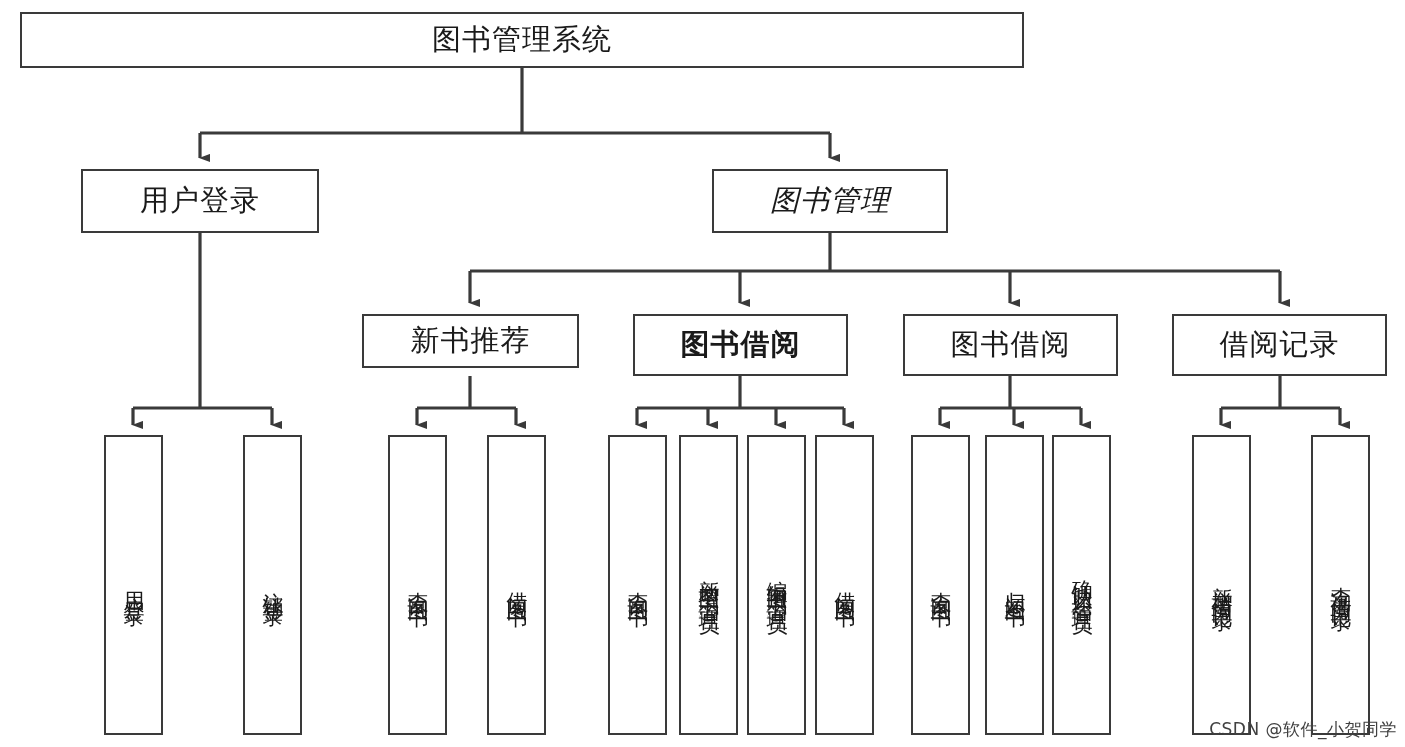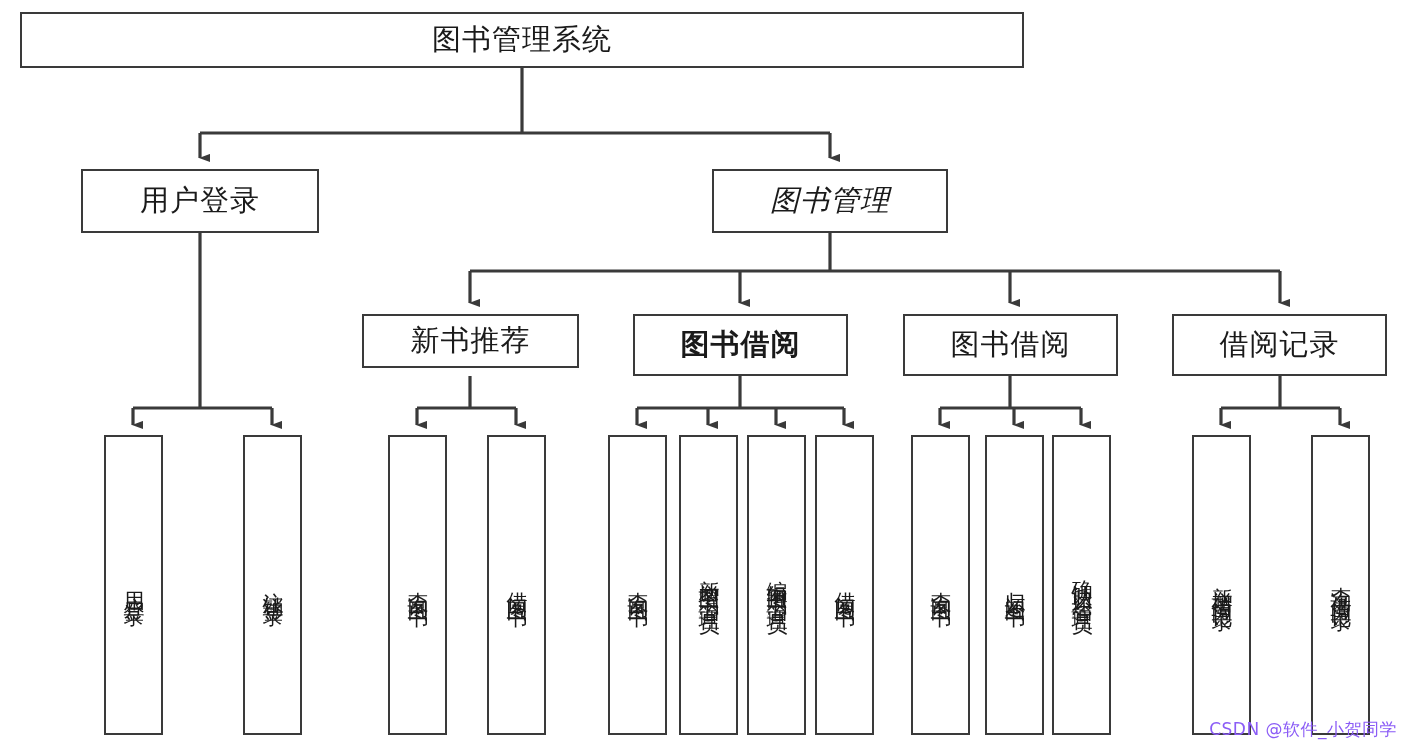--- a/index.html
+++ b/index.html
@@ -49,21 +49,21 @@
     text-orientation: upright;
     letter-spacing: 5px;
     line-height: 1;
     white-space: nowrap;
   }
   .watermark {
     position: absolute;
     right: 8px;
     bottom: 6px;
     font-size: 17px;
-    color: #8b5cf6;
+    color: #404040;
     letter-spacing: 0.5px;
     white-space: nowrap;
   }
 </style>
 </head>
 <body>
 
 <div id="diagram-root">
 
   <svg class="edges" viewBox="0 0 1405 747" xmlns="http://www.w3.org/2000/svg">

